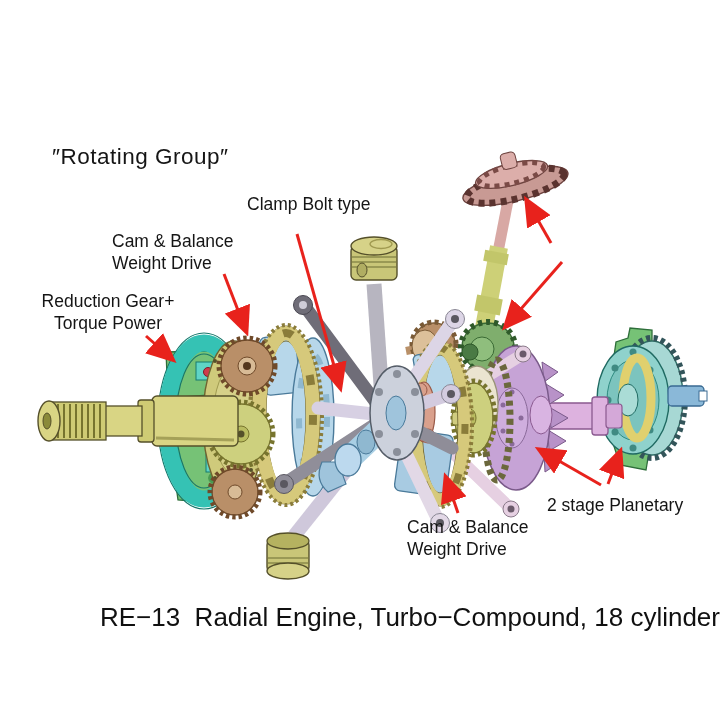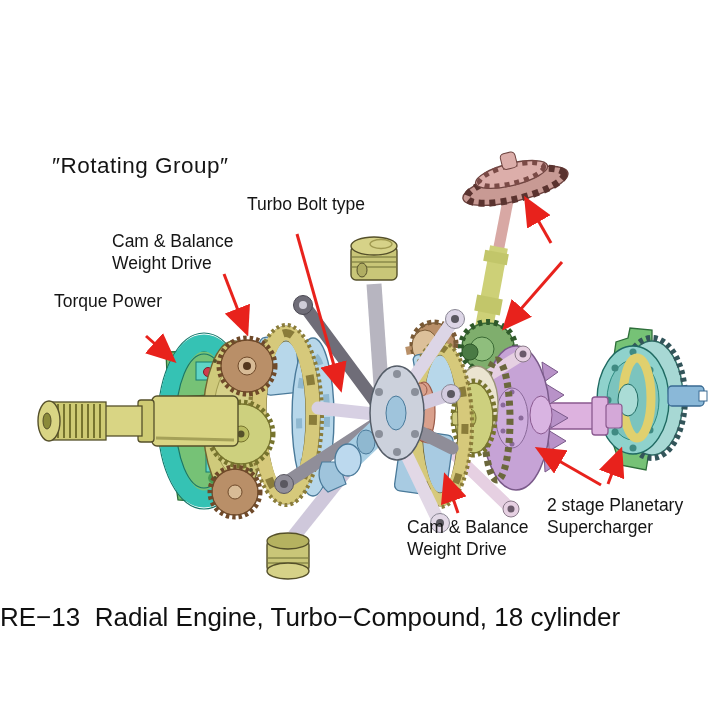--- a/index.html
+++ b/index.html
@@ -2,21 +2,21 @@
 <html><head>
 <meta charset="utf-8">
 <style>
   html,body{margin:0;padding:0;background:#ffffff;}
   .stage{position:relative;width:720px;height:720px;background:#ffffff;overflow:hidden;
          font-family:"Liberation Sans",sans-serif;color:#151515;}
   svg.scene{position:absolute;left:0;top:0;}
   .label{position:absolute;font-size:17.5px;line-height:1.27;white-space:nowrap;color:#151515;}
   .label span{display:block;}
   .label-title{position:absolute;font-size:22.5px;letter-spacing:.5px;color:#151515;}
-  .label-caption{position:absolute;left:0;width:720px;top:602px;text-align:left;
+  .label-caption{position:absolute;left:0;width:720px;top:602px;text-align:right;
                  font-size:26px;color:#101010;white-space:pre;}
   .lbl-reduction{text-align:center;width:150px;}
 </style>
 </head>
 <body>
 
 <div class="stage">
 
 <svg class="scene" width="720" height="720" viewBox="0 0 720 720">
   <defs>
@@ -252,41 +252,41 @@
     <line x1="297" y1="234" x2="340" y2="387" marker-end="url(#ah)"></line>
     <line x1="146" y1="336" x2="172" y2="359" marker-end="url(#ah)"></line>
     <line x1="551" y1="243" x2="527" y2="201" marker-end="url(#ah)"></line>
     <line x1="562" y1="262" x2="506" y2="326" marker-end="url(#ah)"></line>
     <line x1="601" y1="485" x2="540" y2="450" marker-end="url(#ah)"></line>
     <line x1="608" y1="484" x2="620" y2="452" marker-end="url(#ah)"></line>
     <line x1="458" y1="513" x2="446" y2="478" marker-end="url(#ah)"></line>
   </g>
 </svg>
 
-<div class="label-title" style="left:52px;top:153px">″Rotating Group″</div>
+<div class="label-title" style="left:52px;top:144px">″Rotating Group″</div>
 
 <div class="label" style="left:247px;top:193px">
-  <span>Turbo Bolt type</span>
+  <span>Clamp Bolt type</span>
 </div>
 
 <div class="label" style="left:112px;top:230px">
   <span>Cam &amp; Balance</span>
   <span>Weight Drive</span>
 </div>
 
 <div class="label lbl-reduction" style="left:33px;top:290px">
+  <span>Reduction Gear+</span>
   <span>Torque Power</span>
 </div>
 
 <div class="label" style="left:559px;top:230px">
 </div>
 
 <div class="label" style="left:547px;top:494px">
   <span>2 stage Planetary</span>
-  <span>Supercharger</span>
 </div>
 
 <div class="label" style="left:407px;top:516px">
   <span>Cam &amp; Balance</span>
   <span>Weight Drive</span>
 </div>
 
 <div class="label-caption">RE−13  Radial Engine, Turbo−Compound, 18 cylinder</div>
 
 </div>

